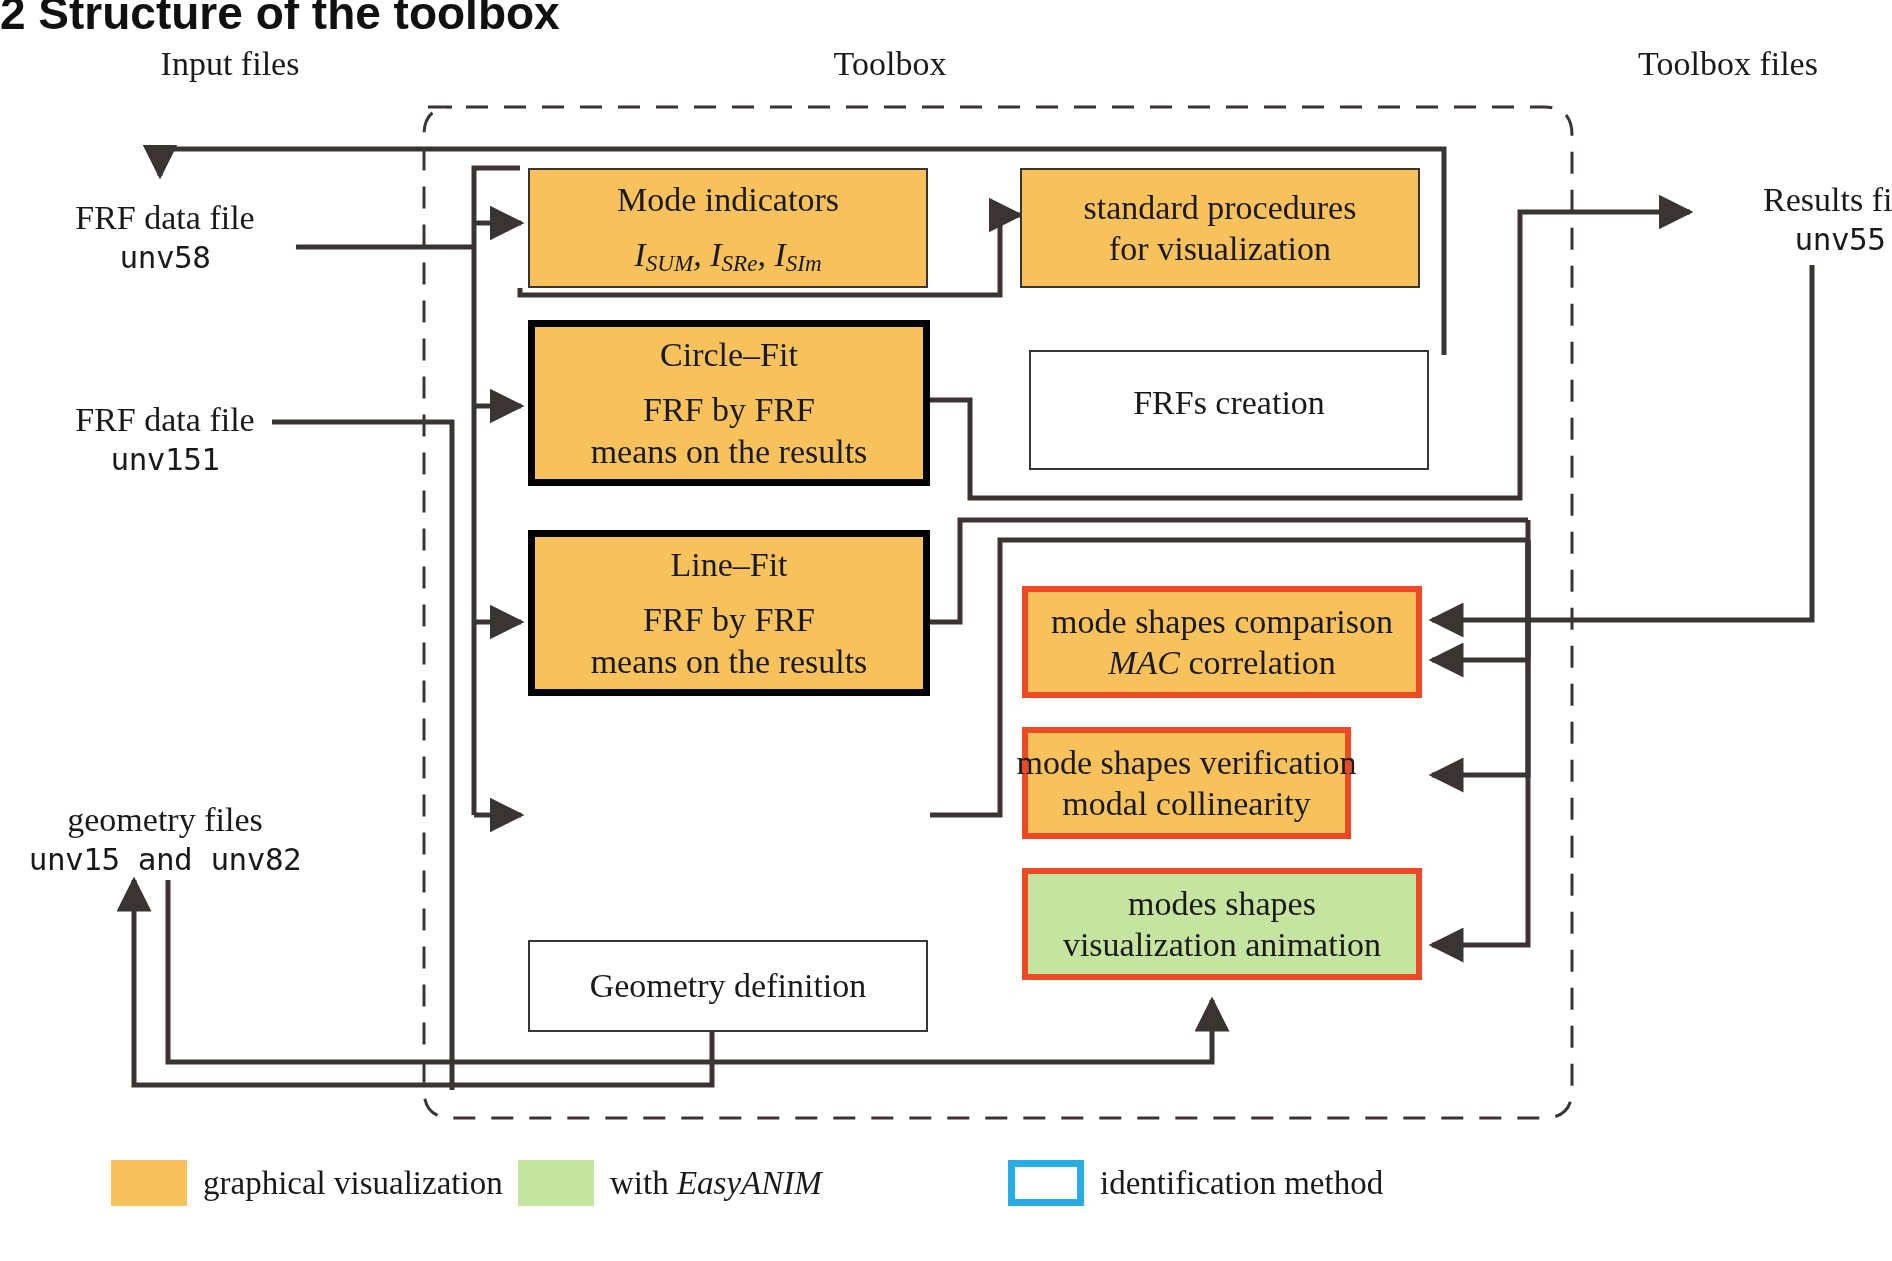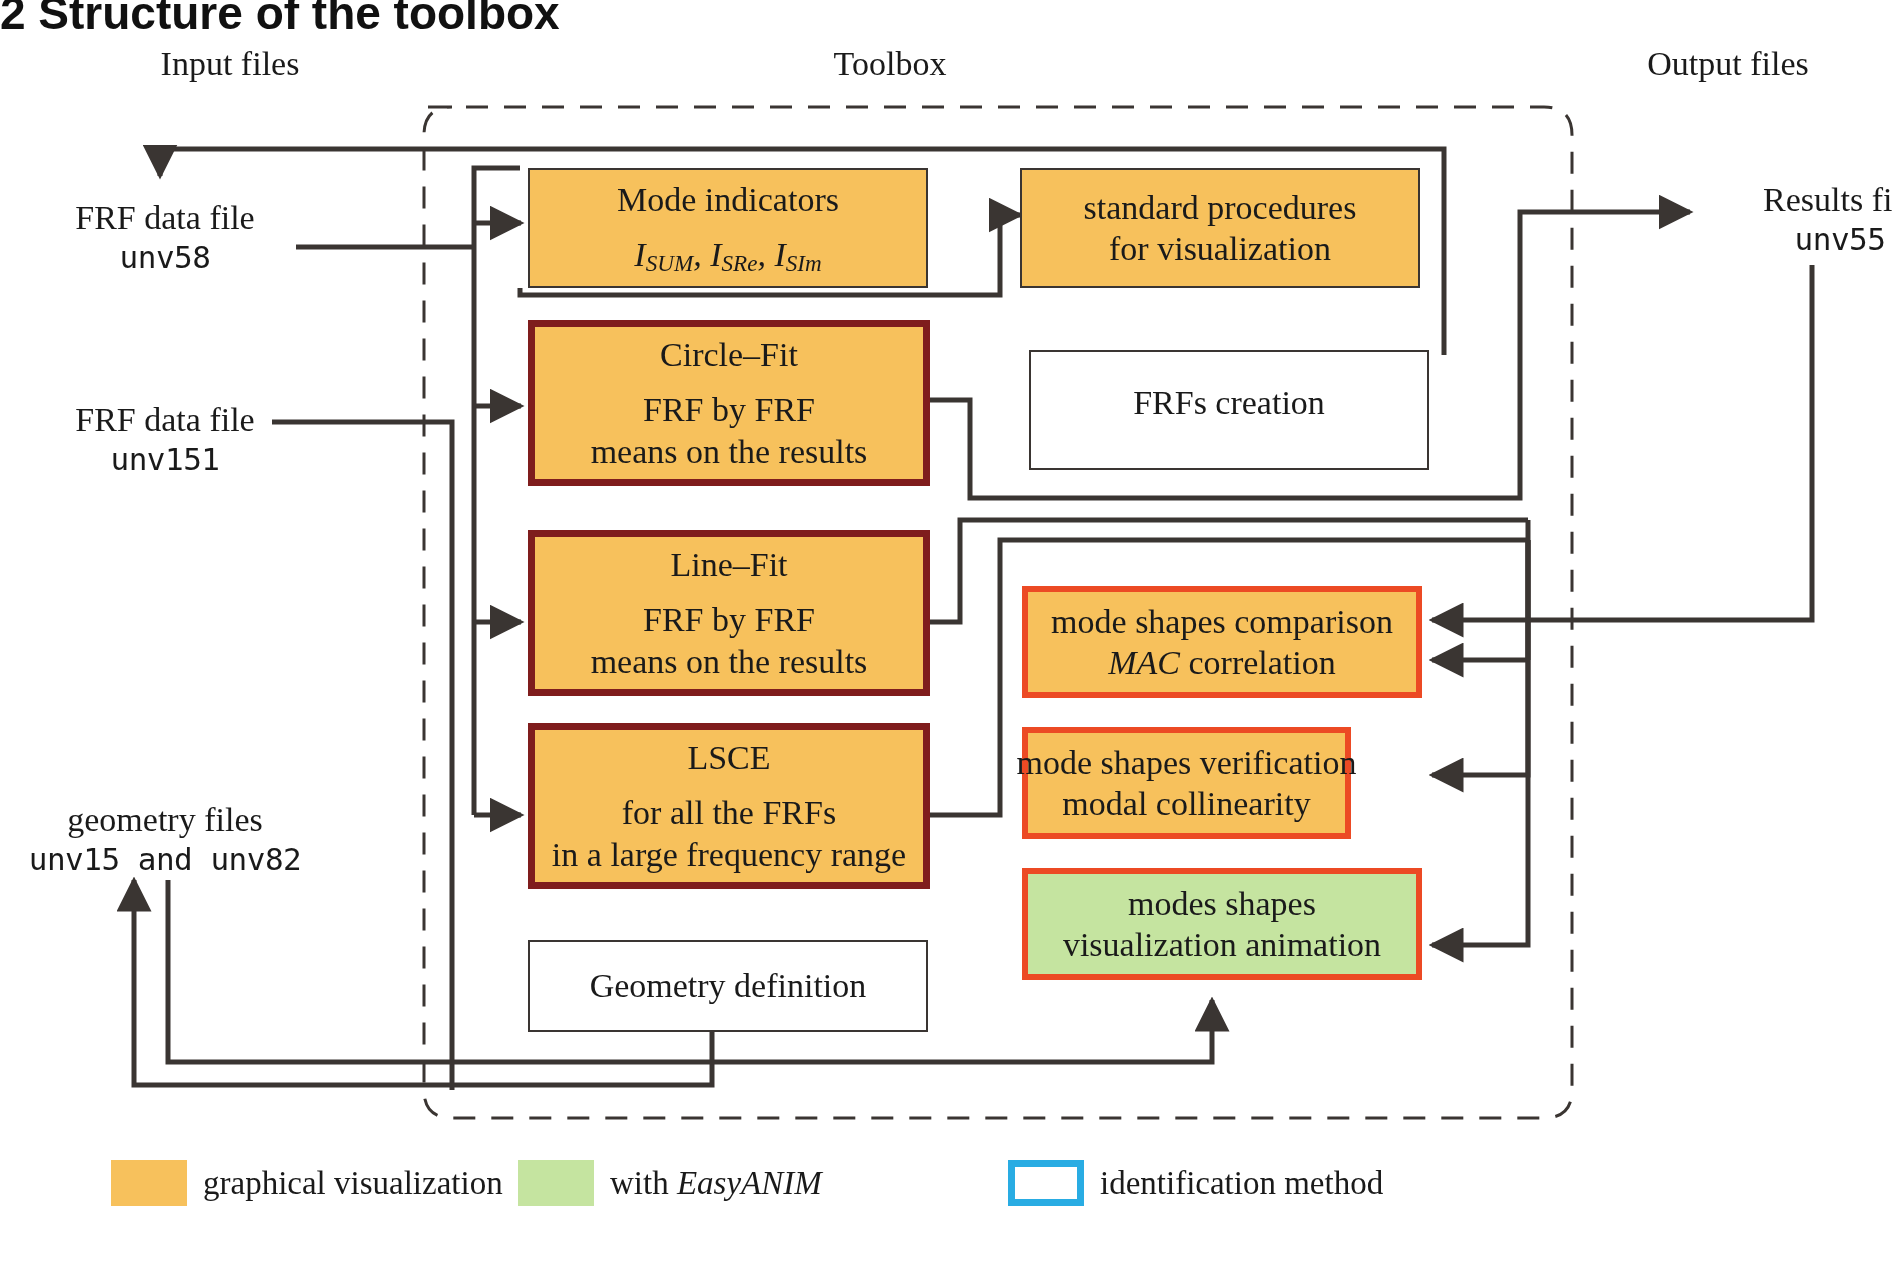--- a/index.html
+++ b/index.html
@@ -38,21 +38,21 @@
   }
   .box {
     border: 2px solid #3a3532;
     background: #f7c15c;
   }
   .box.plain {
     background: #ffffff;
     border: 2px solid #3a3532;
   }
   .box.ident {
-    border: 7px solid #7f1d1d;
+    border: 7px solid #000000;
     background: #f7c15c;
   }
   .box.valid {
     border: 6px solid #ec4a24;
     background: #f7c15c;
   }
   .box.valid.green {
     background: #c5e4a0;
   }
   .label {
@@ -106,21 +106,21 @@
 </style>
 </head>
 <body>
 
 <div id="root">
 
   <div class="title">2  Structure of the toolbox</div>
 
   <div class="label hdr" style="left:80px; top:44px; width:300px;">Input files</div>
   <div class="label hdr" style="left:740px; top:44px; width:300px;">Toolbox</div>
-  <div class="label hdr" style="left:1578px; top:44px; width:300px;">Output files</div>
+  <div class="label hdr" style="left:1578px; top:44px; width:300px;">Toolbox files</div>
 
   <svg class="wires" viewBox="0 0 1892 1261">
     <defs>
       <marker id="arw" viewBox="0 0 10 10" refX="9" refY="5" markerWidth="7" markerHeight="7" orient="auto-start-reverse">
         <path d="M 0 0 L 10 5 L 0 10 z" fill="#3a3532"></path>
       </marker>
     </defs>
 
     <path d="M 428 107 L 1544 107 Q 1572 107 1572 135 L 1572 1090 Q 1572 1118 1544 1118
              L 452 1118 Q 424 1118 424 1090 L 424 135 Q 424 107 452 107 Z" fill="none" stroke="#3a3532" stroke-width="3" stroke-dasharray="22 16"></path>
@@ -213,26 +213,20 @@
     <div class="row txt30">means on the results</div>
   </div>
 
   <div class="node box valid" style="left:1022px; top:586px; width:400px; height:112px;">
     <div class="row txt30">mode shapes comparison</div>
     <div class="row txt30">
       <span class="ital">MAC</span> correlation
     </div>
   </div>
 
-  <div class="node box ident" style="left:528px; top:723px; width:402px; height:166px;">
-    <div class="row txt30">LSCE</div>
-    <div class="gap"></div>
-    <div class="row txt30">for all the FRFs</div>
-    <div class="row txt30">in a large frequency range</div>
-  </div>
 
   <div class="node box valid" style="left:1022px; top:727px; width:329px; height:112px;">
     <div class="row txt30">mode shapes verification</div>
     <div class="row txt30">modal collinearity</div>
   </div>
 
   <div class="node box valid green" style="left:1022px; top:868px; width:400px; height:112px;">
     <div class="row txt30">modes shapes</div>
     <div class="row txt30">visualization animation</div>
   </div>

